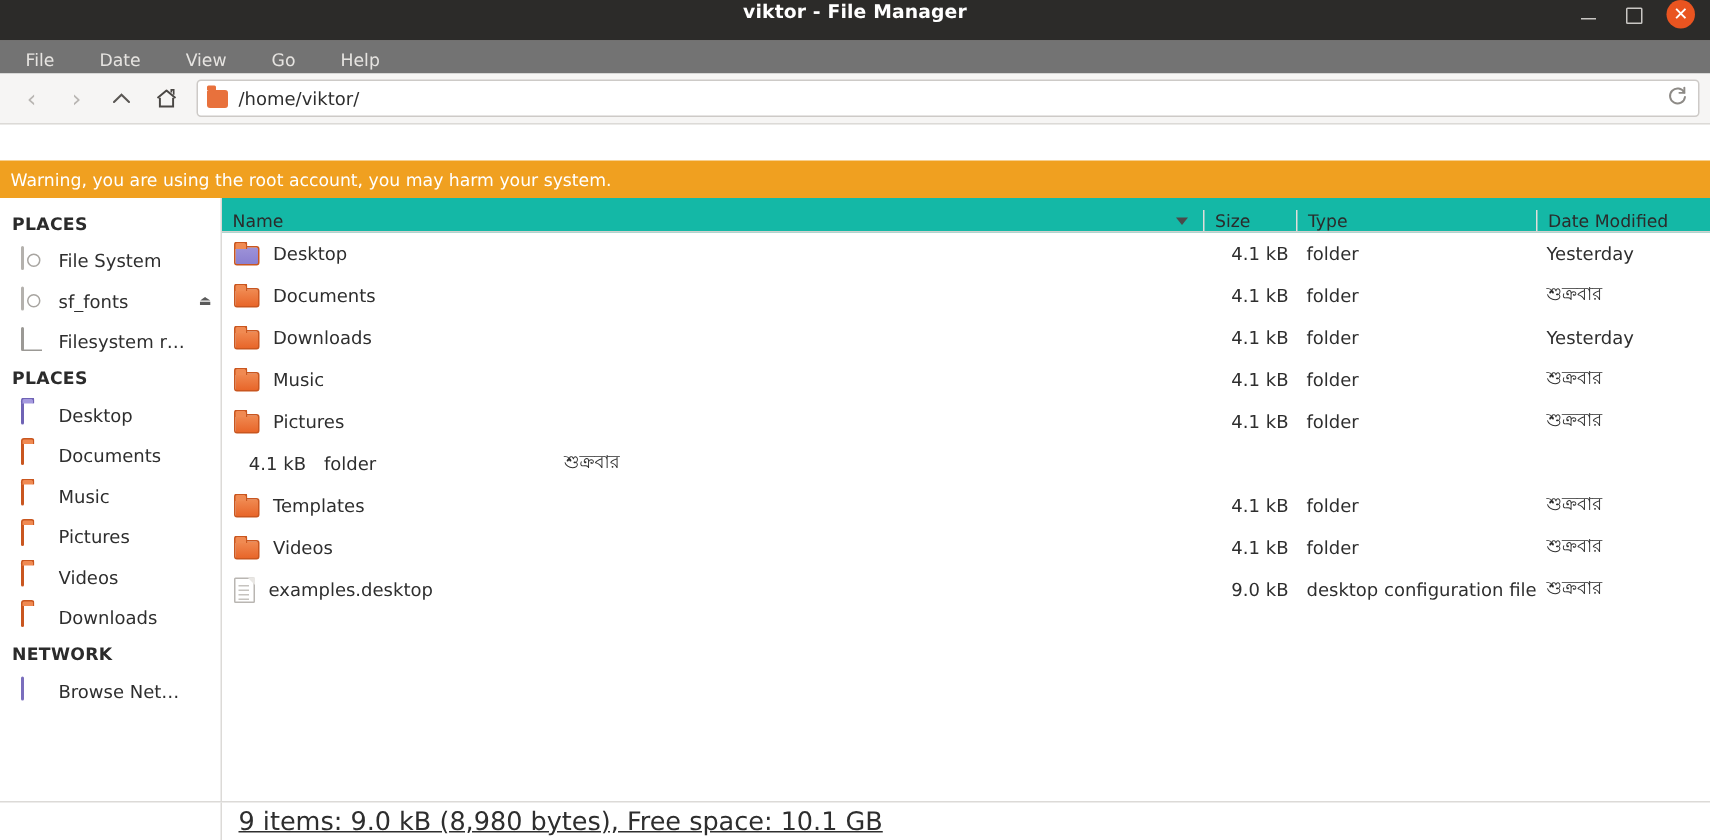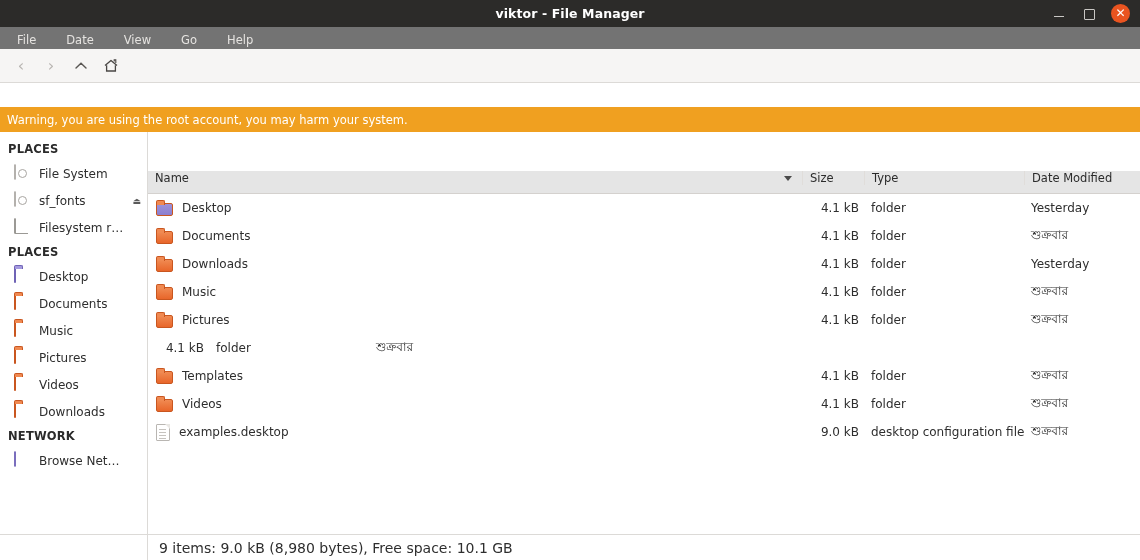--- a/index.html
+++ b/index.html
@@ -7,21 +7,21 @@
     width: 1140px; height: 560px;
     font-family: "DejaVu Sans", "Liberation Sans", sans-serif;
     overflow: hidden;
     background: #ffffff;
   }
   .window { width: 1140px; height: 560px; display: flex; flex-direction: column; position: relative; }
 
   
   .titlebar {
     height: 27px; background: #2c2b29; flex: 0 0 27px;
-    display: flex; align-items: center; position: relative;
+    display: flex; align-items: flex-start; position: relative;
   }
   .title-text {
     position: absolute; left: 0; right: 0; text-align: center;
     color: #ffffff; font-size: 12.5px; font-weight: bold; letter-spacing: .1px;
   }
   .win-controls { margin-left: auto; display: flex; align-items: center; gap: 14px; padding-right: 10px; z-index:2; }
   .wc { width: 16px; height: 16px; display: flex; align-items: center; justify-content: center; }
   .wc-min { position: relative; }
   .wc-min::after { content: ""; position: absolute; width: 10px; height: 1.5px; background: #c9c7c4; top: 10px; left: 3px; }
   .wc-max { position: relative; }
@@ -137,23 +137,23 @@
     width: 16px; height: 15px; border-radius: 3px;
     background: linear-gradient(#b5aae4, #9a8fd6); border: 1px solid #7a6ebd;
   }
   .ico-net::after {
     content: "✦"; position: absolute; left: 3px; top: -1px; font-size: 9px; color: #ffffff;
   }
 
   
   .listpane { flex: 1; display: flex; flex-direction: column; min-width: 0; background: #ffffff; }
   .col-headers {
-    height: 23px; flex: 0 0 23px; display: flex; align-items: flex-start;
-    background: #e5e5e5; border-bottom: 1px solid #d4d1ce;
-    font-size: 11.5px; color: #2b2b2b; margin-top: 39px;
+    height: 23px; flex: 0 0 23px; display: flex; align-items: flex-end;
+    background: #14b8a6; border-bottom: 1px solid #d4d1ce;
+    font-size: 11.5px; color: #2b2b2b;
   }
   .ch {
     display: flex; align-items: center; padding-left: 7px;
     border-right: 1px solid #e0ddda; position: relative;
   }
   .ch.name { flex: 1; min-width: 0; }
   .ch.size { flex: 0 0 62px; }
   .ch.type { flex: 0 0 160px; }
   .ch.date { flex: 0 0 115px; border-right: none; }
   .sort-arrow {
@@ -182,21 +182,21 @@
     background: #c6c3bf;
     box-shadow: 0 3px 0 #c6c3bf, 0 6px 0 #c6c3bf, 0 9px 0 #c6c3bf;
   }
 
   
   .statusbar {
     height: 26px; flex: 0 0 26px; display: flex; align-items: center;
     background: #ffffff; border-top: 1px solid #dcdad7;
   }
   .status-spacer { width: 148px; flex: 0 0 148px; border-right: 1px solid #dcdad7; height: 100%; }
-  .status-text { font-size: 14px; color: #2e2e2e; padding-left: 11px; }
+  .status-text { font-size: 17px; color: #2e2e2e; padding-left: 11px; text-decoration: underline; }
 </style>
 </head>
 <body>
 
 <div class="window">
 
   <div class="titlebar">
     <div class="title-text">viktor - File Manager</div>
     <div class="win-controls">
       <div class="wc wc-min"></div>
@@ -225,20 +225,30 @@
         <path d="M4 11 L9 6.2 L14 11" fill="none" stroke="#5a5754" stroke-width="1.4" stroke-linecap="round"></path>
       </svg>
     </div>
     <div class="tb-btn">
       <svg width="18" height="18" viewBox="0 0 18 18">
         <path d="M3 8.4 L9 3.4 L15 8.4" fill="none" stroke="#4a4744" stroke-width="1.3" stroke-linejoin="round"></path>
         <path d="M4.6 8.2 L4.6 14 L13.4 14 L13.4 8.2" fill="none" stroke="#4a4744" stroke-width="1.3"></path>
         <path d="M12.2 4.6 L12.2 2.9 L13.8 2.9 L13.8 6.1" fill="none" stroke="#4a4744" stroke-width="1.1"></path>
       </svg>
     </div>
+    <div class="pathbar">
+      <span class="path-folder-ico"></span>
+      <span class="path-text">/home/viktor/</span>
+      <span class="reload-btn">
+        <svg width="15" height="15" viewBox="0 0 15 15">
+          <path d="M11.8 5.2 A5 5 0 1 0 12.3 8.2" fill="none" stroke="#8d8a86" stroke-width="1.3" stroke-linecap="round"></path>
+          <path d="M11.9 1.9 L11.9 5.4 L8.6 5.4" fill="none" stroke="#8d8a86" stroke-width="1.3" stroke-linecap="round"></path>
+        </svg>
+      </span>
+    </div>
   </div>
 
   <div class="warning">
     <span>Warning, you are using the root account, you may harm your system.</span>
   </div>
 
   <div class="body-area">
 
     <div class="sidebar">
 

